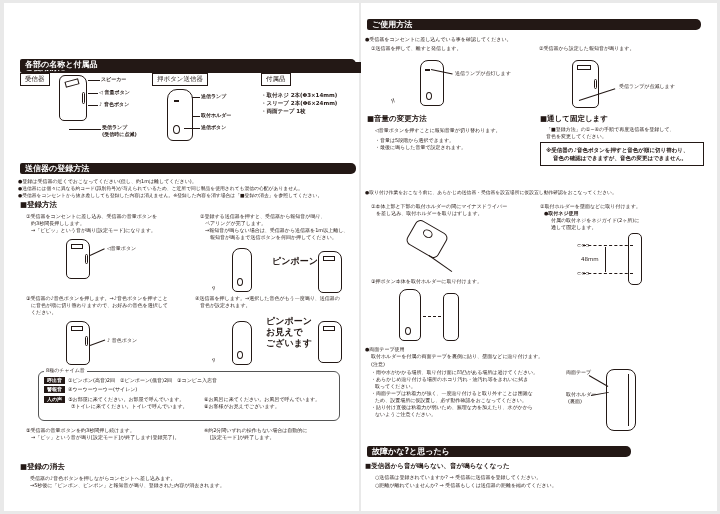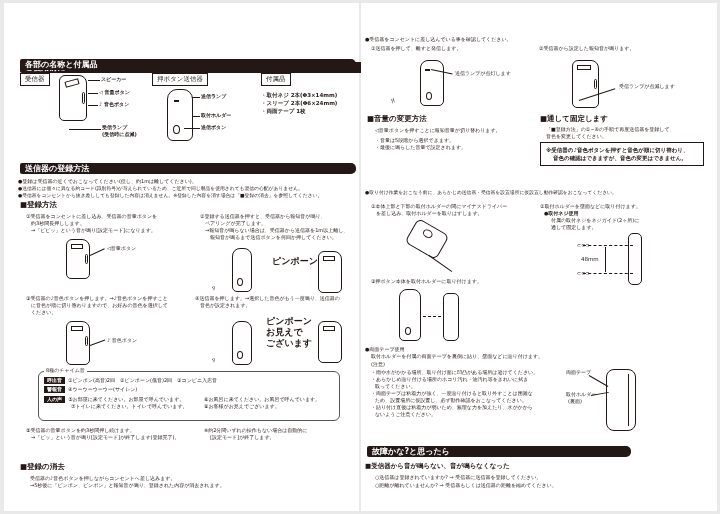--- a/index.html
+++ b/index.html
@@ -136,20 +136,21 @@
   <div class="abs t5" style="left:200px; top:424px;">※約2分間いずれの操作もない場合は自動的に</div>
   <div class="abs t5" style="left:206px; top:431px;">[設定モード]が終了します。</div>
 
   <div class="abs sub" style="left:16px; top:459px;">■登録の消去</div>
   <div class="abs t5" style="left:26px; top:472px;">受信器の♪音色ボタンを押しながらコンセントへ差し込みます。</div>
   <div class="abs t5" style="left:26px; top:479px;">→5秒後に「ピンポン、ピンポン」と報知音が鳴り、登録された内容が消去されます。</div>
 </div>
 
 <div class="page right">
 
+  <div class="hdr" style="left:6px; top:16px; width:334px;">ご使用方法</div>
   <div class="abs t5" style="left:4px; top:33px;">●受信器をコンセントに差し込んでいる事を確認してください。</div>
   <div class="abs t5" style="left:10px; top:42px;">①送信器を押して、離すと発信します。</div>
   <div class="dev" style="left:59px; top:57px; width:24px; height:46px; border-radius:8px 8px 5px 5px;">
     <div style="position:absolute; left:4px; top:8px; width:5px; height:1.5px; background:#231815;"></div>
     <div style="position:absolute; left:5px; bottom:5px; width:6px; height:8px; border:0.8px solid #231815; border-radius:50%;"></div>
   </div>
   <div class="abs" style="left:28px; top:92px; font-size:9px; transform:rotate(-30deg);">〃</div>
   <div class="leader" style="left:70px; top:66px; width:22px; transform:rotate(12deg);"></div>
   <div class="abs t5" style="left:94px; top:67px;">送信ランプが点灯します</div>
 

